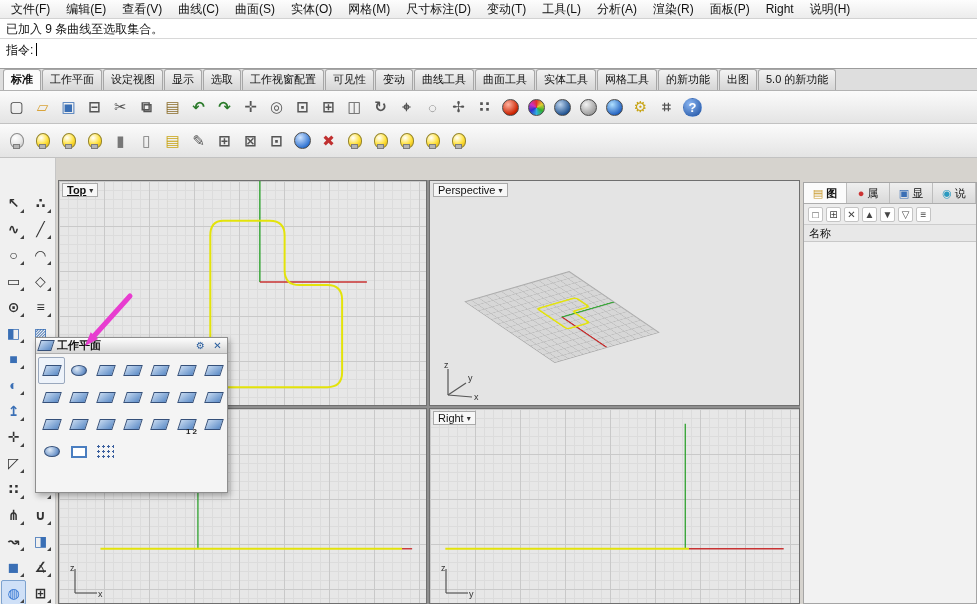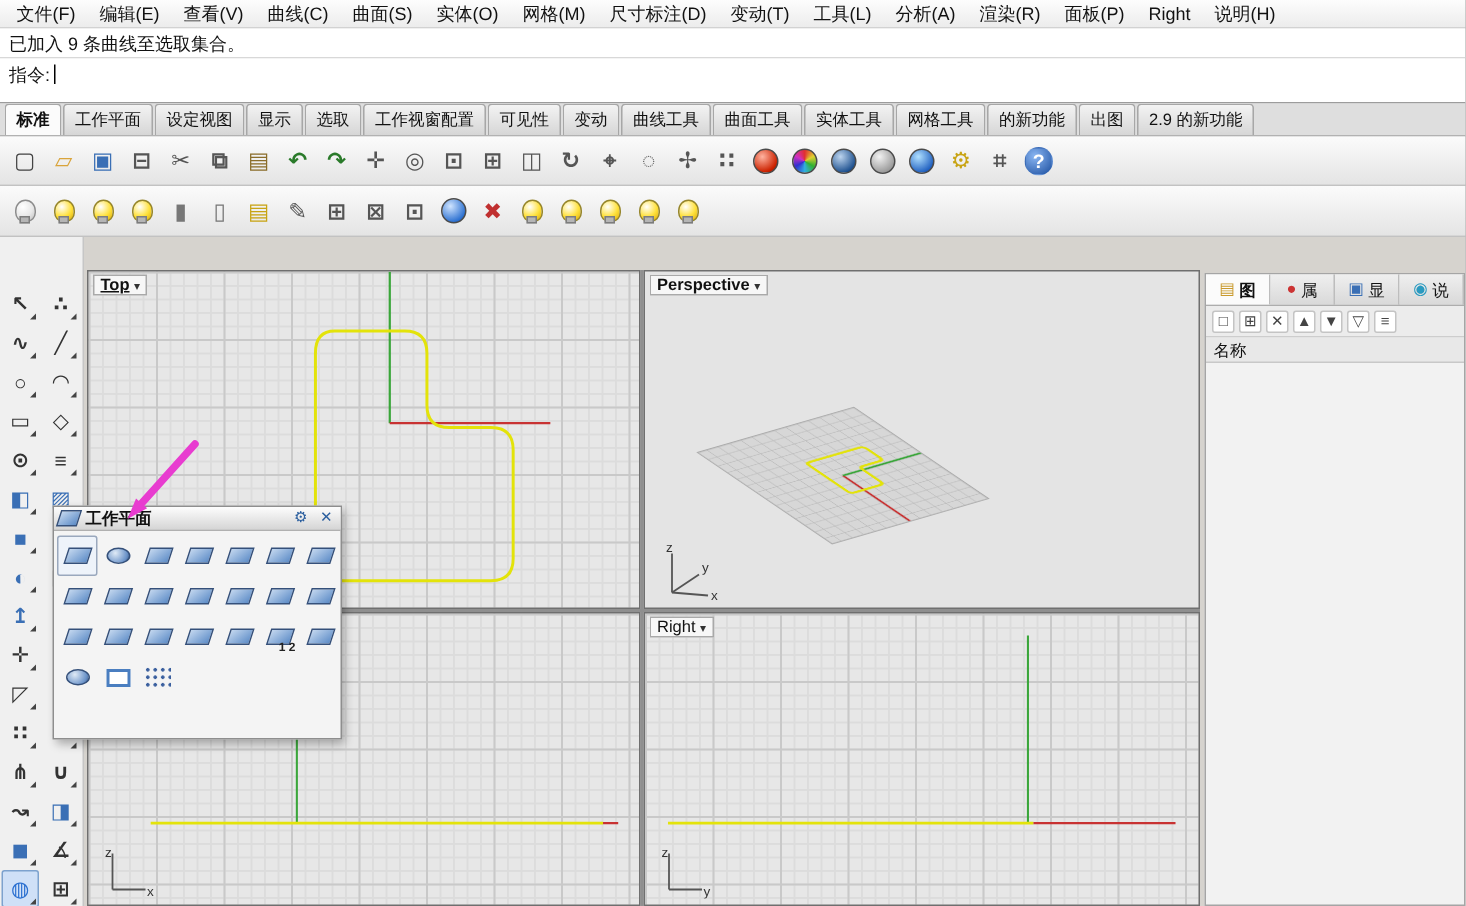--- a/index.html
+++ b/index.html
@@ -159,21 +159,21 @@
     <span class="rtab">选取</span>
     <span class="rtab">工作视窗配置</span>
     <span class="rtab">可见性</span>
     <span class="rtab">变动</span>
     <span class="rtab">曲线工具</span>
     <span class="rtab">曲面工具</span>
     <span class="rtab">实体工具</span>
     <span class="rtab">网格工具</span>
     <span class="rtab">的新功能</span>
     <span class="rtab">出图</span>
-    <span class="rtab">2.9 的新功能</span>
+    <span class="rtab">5.0 的新功能</span>
 </div>
 
 <div class="toolbar" id="toolbar-main">
 
     <span class="tb-icon">
       <b style="color: rgb(68, 68, 68);">▢</b>
     </span>
 
     <span class="tb-icon">
       <b style="color: rgb(217, 164, 59);">▱</b>
@@ -500,21 +500,21 @@
     <svg class="vp-svg" viewBox="0 0 369 226">
       <line x1="202" y1="0" x2="202" y2="102" stroke="#3aa63a" stroke-width="1.5"></line>
       <line x1="202" y1="102" x2="310" y2="102" stroke="#c83232" stroke-width="1.5"></line>
       <path d="M165 40 H212 Q227 40 227 55 V90 Q227 105 242 105 H270 Q285 105 285 120 V193
                Q285 208 270 208 H167 Q152 208 152 193 V55 Q152 40 165 40 Z" fill="none" stroke="#e3e30a" stroke-width="2"></path>
     </svg>
   </div>
 
   <div class="viewport">
     <div class="vp-label">
-      <span class="lbl" style="font-weight:bold;text-decoration:none">Perspective</span>
+      <span class="lbl" style="font-weight:normal;text-decoration:none">Perspective</span>
       <span class="dd">▾</span>
     </div>
     <div class="gplane">
       <svg viewBox="0 0 140 140">
         <line x1="70" y1="70" x2="140" y2="70" stroke="#c83232" stroke-width="2"></line>
         <line x1="70" y1="70" x2="70" y2="0" stroke="#3aa63a" stroke-width="2"></line>
         <path d="M49 30 H62 Q66 30 66 34 V48 Q66 52 70 52 H88 Q92 52 92 56 V78
                  Q92 82 88 82 H49 Q45 82 45 78 V34 Q45 30 49 30 Z" fill="none" stroke="#e3e30a" stroke-width="2.5"></path>
       </svg>
     </div>

